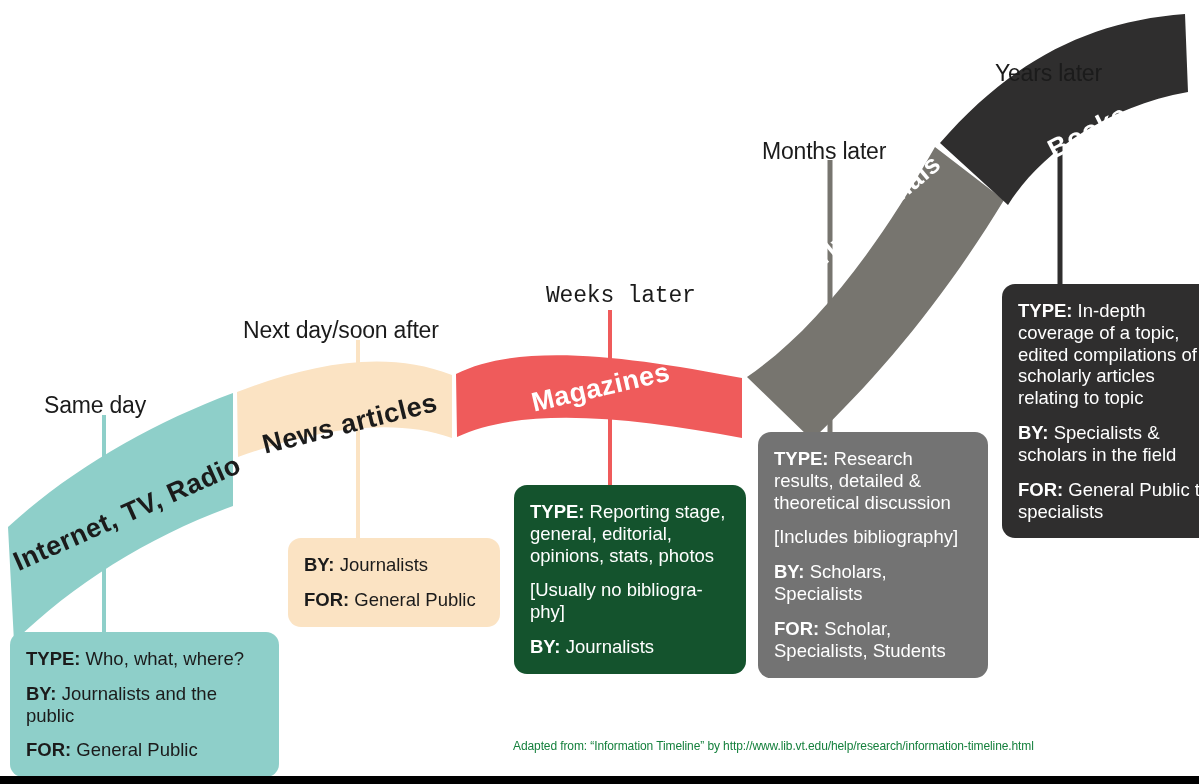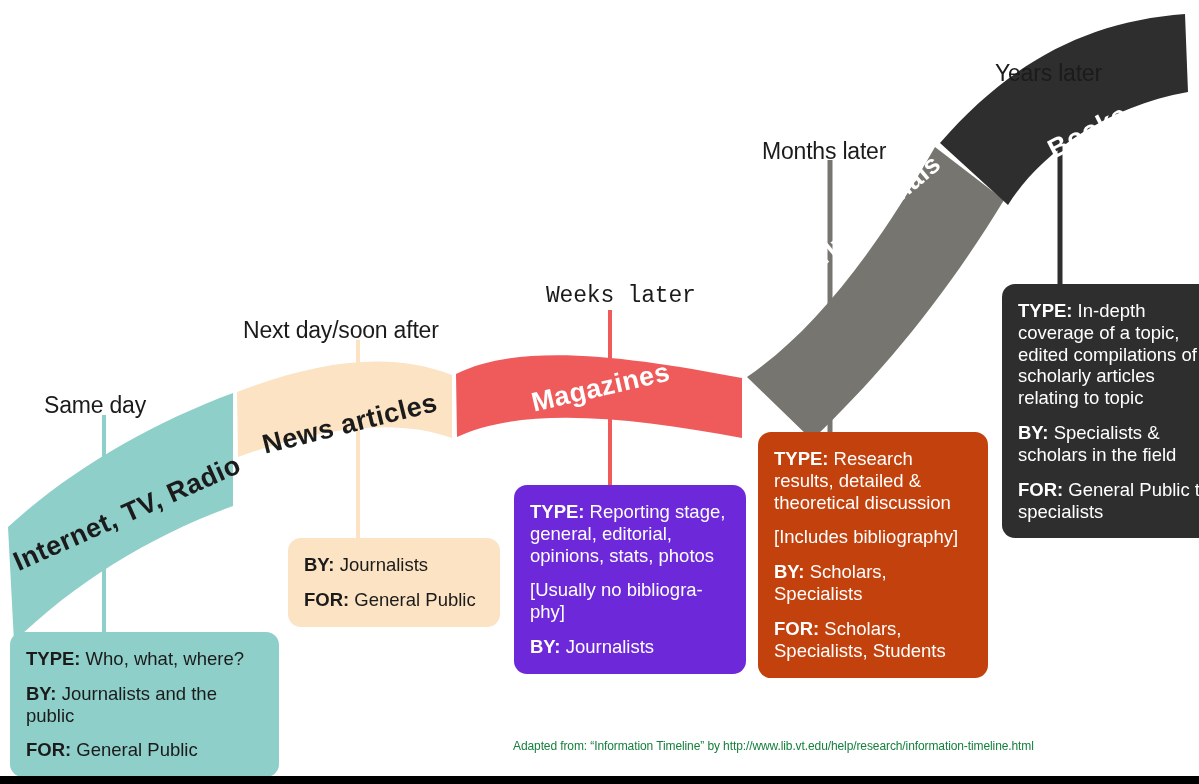--- a/index.html
+++ b/index.html
@@ -115,31 +115,31 @@
     <div class="row"><span class="lbl">TYPE:</span><span> Who, what, where?</span></div>
     <div class="row"><span class="lbl">BY:</span><span>  Journalists and the public</span></div>
     <div class="row"><span class="lbl">FOR:</span><span> General Public</span></div>
   </div>
 
   <div class="info-card" style="left:288px; top:538px; width:212px; background:#FBE3C3; color:#1B1B1B;">
     <div class="row"><span class="lbl">BY:</span><span>  Journalists</span></div>
     <div class="row"><span class="lbl">FOR:</span><span> General Public</span></div>
   </div>
 
-  <div class="info-card" style="left:514px; top:485px; width:232px; background:#6d28d9; color:#FFFFFF;">
+  <div class="info-card" style="left:514px; top:485px; width:232px; background:#14532d; color:#FFFFFF;">
     <div class="row"><span class="lbl">TYPE:</span><span> Reporting stage, general, editorial, opinions, stats, photos</span></div>
     <div class="note">[Usually no bibliogra-phy]</div>
     <div class="row"><span class="lbl">BY:</span><span>  Journalists</span></div>
   </div>
 
-  <div class="info-card" style="left:758px; top:432px; width:230px; background:#c2410c; color:#FFFFFF;">
+  <div class="info-card" style="left:758px; top:432px; width:230px; background:#737373; color:#FFFFFF;">
     <div class="row"><span class="lbl">TYPE:</span><span> Research results, detailed &amp; theoretical discussion</span></div>
     <div class="note">[Includes bibliography]</div>
     <div class="row"><span class="lbl">BY:</span><span>  Scholars, Specialists</span></div>
-    <div class="row"><span class="lbl">FOR:</span><span>  Scholars, Specialists, Students</span></div>
+    <div class="row"><span class="lbl">FOR:</span><span>  Scholar, Specialists, Students</span></div>
   </div>
 
   <div class="info-card" style="left:1002px; top:284px; width:224px; background:#2F2E2E; color:#FFFFFF;">
     <div class="row"><span class="lbl">TYPE:</span><span> In-depth coverage of a topic, edited compilations of scholarly articles relating to topic</span></div>
     <div class="row"><span class="lbl">BY:</span><span>  Specialists &amp; scholars in the field</span></div>
     <div class="row"><span class="lbl">FOR:</span><span> General Public to specialists</span></div>
   </div>
 
   <div class="footer-credit" style="left:513px; top:739px;">Adapted from: “Information Timeline” by http://www.lib.vt.edu/help/research/information-timeline.html</div>
 

